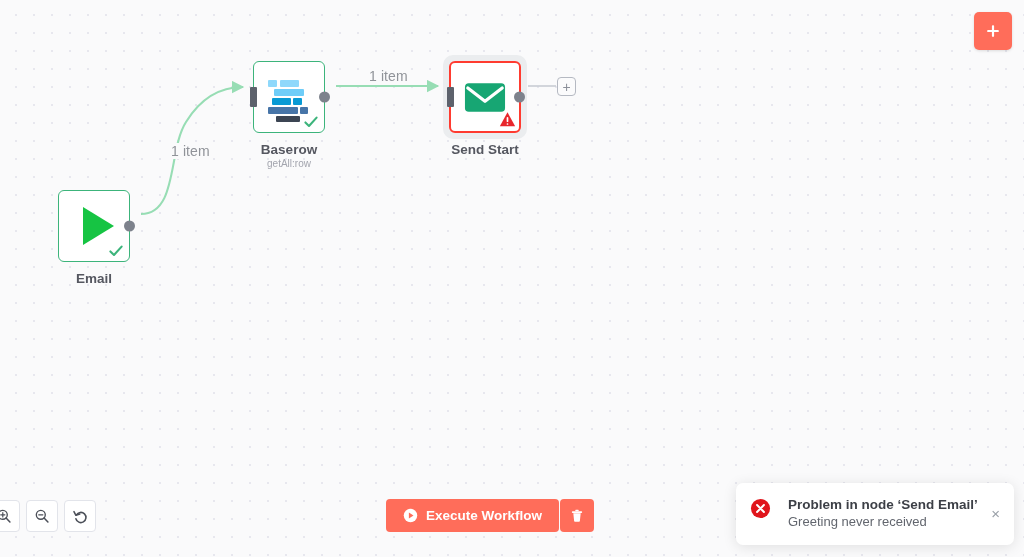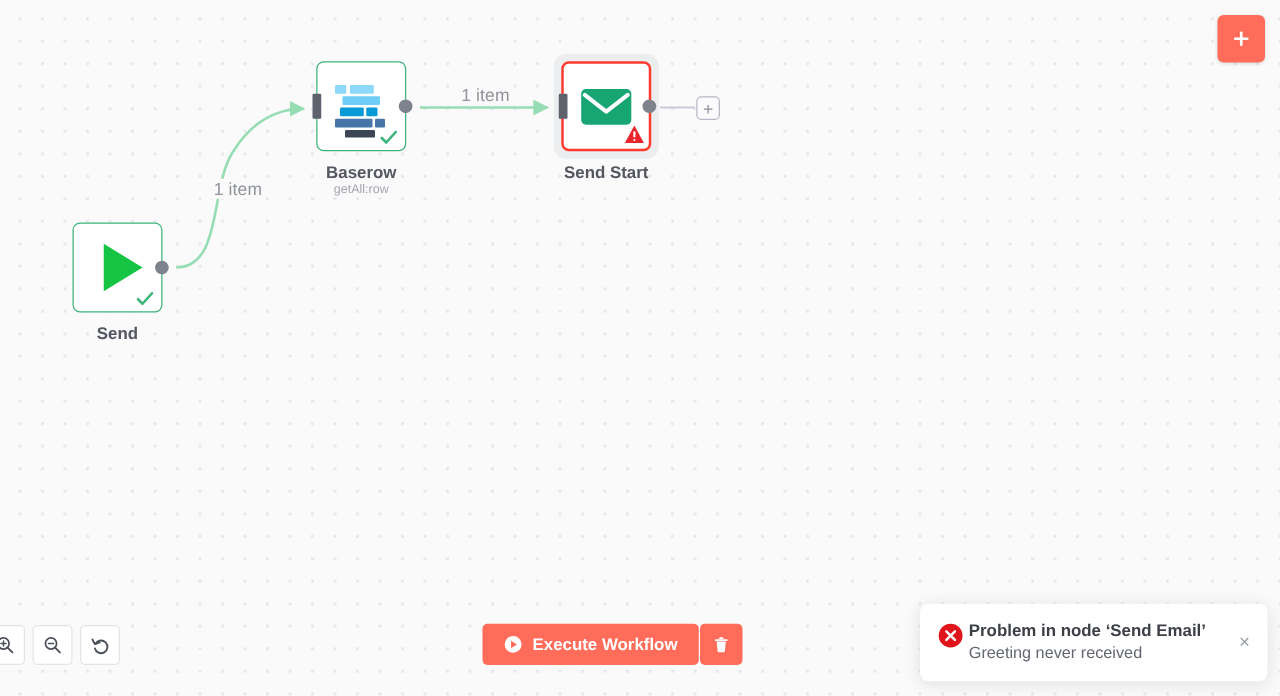--- a/index.html
+++ b/index.html
@@ -25,21 +25,21 @@
     position: absolute;
     font-size: 14px;
     color: #909399;
     background: #fafafb;
     padding: 0 3px;
     white-space: nowrap;
     letter-spacing: .1px;
   }
 
   
-  .node { position: absolute; }
+  .node { position: absolute; margin-top: 12px; }
   .node-box {
     position: relative;
     width: 72px; height: 72px;
     background: #ffffff;
     border-radius: 6px;
     display: flex; align-items: center; justify-content: center;
   }
   .node-box.ok   { border: 1.6px solid #3cb47b; }
   .node-box.err  { border: 2px solid #ff3b30; }
 
@@ -185,21 +185,21 @@
 
   
   #toast {
     position: absolute;
     right: 10px; bottom: 12px;
     width: 278px;
     background: #ffffff;
     border-radius: 7px;
     box-shadow: 0 2px 14px rgba(0,0,0,.11);
     padding: 14px 14px 16px 14px;
-    display: flex; gap: 4px;
+    display: flex; gap: 17px;
   }
   .toast-icon { flex: 0 0 auto; margin-top: 1px; }
   .toast-body { flex: 1 1 auto; min-width: 0; }
   .toast-title {
     font-size: 13.5px; font-weight: bold; color: #3c3f46;
     white-space: nowrap;
   }
   .toast-msg {
     margin-top: 2px;
     font-size: 13px; color: #62666e;
@@ -235,21 +235,21 @@
   <div class="wire-label" style="left:366px; top:68px;">1 item</div>
 
   <div class="node" style="left:58px; top:178px;">
     <div class="node-box ok">
       <div class="play-tri"></div>
       <svg class="tick" viewBox="0 0 20 20">
         <path d="M3 10.5 L7.5 15 L17 4.5" fill="none" stroke="#3cb47b" stroke-width="2.6" stroke-linecap="round" stroke-linejoin="round"></path>
       </svg>
       <div class="port out"></div>
     </div>
-    <div class="node-title">Send</div>
+    <div class="node-title">Email</div>
   </div>
 
   <div class="node" style="left:253px; top:49px;">
     <div class="node-box ok">
       <div class="port in-rect"></div>
       <div class="brlogo">
         <i style="left:0px;  top:2px;  width:9px;  height:7px; background:#8ed8fb;"></i>
         <i style="left:12px; top:2px;  width:19px; height:7px; background:#8ed8fb;"></i>
         <i style="left:6px;  top:11px; width:30px; height:7px; background:#6fcdf8;"></i>
         <i style="left:4px;  top:20px; width:19px; height:7px; background:#089ad4;"></i>

